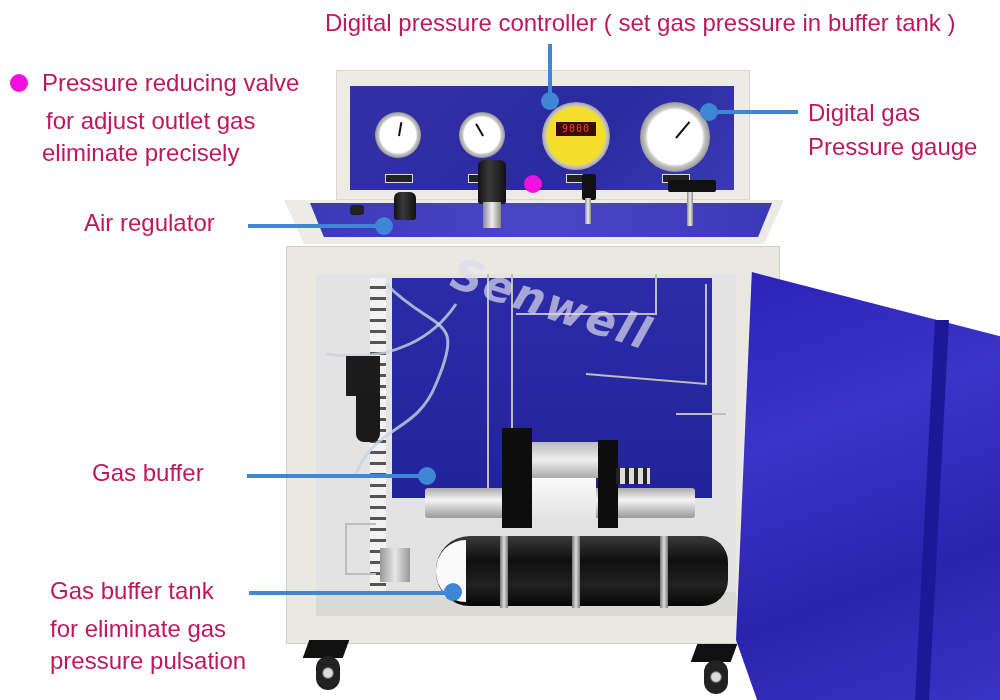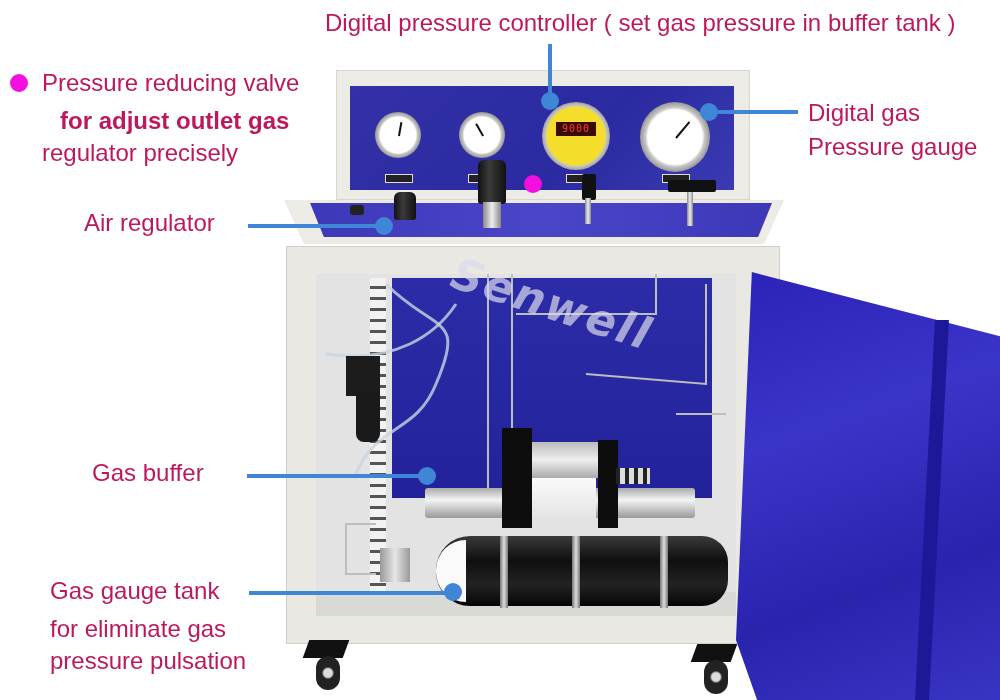--- a/index.html
+++ b/index.html
@@ -141,34 +141,34 @@
     <div class="plate-c"></div>
     <div class="wheel"></div>
   </div>
 
 <div class="lbl" style="left:325px;top:8px;">Digital pressure controller ( set gas pressure in buffer tank )</div>
 <div class="line" style="left:548px;top:44px;width:4px;height:52px;"></div>
 <div class="dot" style="left:541px;top:92px;"></div>
 
 <div class="mdot" style="left:10px;top:74px;"></div>
 <div class="lbl" style="left:42px;top:68px;">Pressure reducing valve</div>
-<div class="lbl" style="left:60px;top:106px;font-weight:bold;">for adjust outlet gas</div>
-<div class="lbl" style="left:42px;top:138px;">regulator precisely</div>
+<div class="lbl" style="left:46px;top:106px;">for adjust outlet gas</div>
+<div class="lbl" style="left:42px;top:138px;">eliminate precisely</div>
 <div class="mdot" style="left:524px;top:175px;"></div>
 
 <div class="dot" style="left:700px;top:103px;"></div>
 <div class="line" style="left:712px;top:110px;width:86px;height:4px;"></div>
 <div class="lbl" style="left:808px;top:98px;">Digital gas</div>
 <div class="lbl" style="left:808px;top:132px;">Pressure gauge</div>
 
 <div class="lbl" style="left:84px;top:208px;">Air regulator</div>
 <div class="line" style="left:248px;top:224px;width:136px;height:4px;"></div>
 <div class="dot" style="left:375px;top:217px;"></div>
 
 <div class="lbl" style="left:92px;top:458px;">Gas buffer</div>
 <div class="line" style="left:247px;top:474px;width:180px;height:4px;"></div>
 <div class="dot" style="left:418px;top:467px;"></div>
 
-<div class="lbl" style="left:50px;top:576px;">Gas gauge tank</div>
+<div class="lbl" style="left:50px;top:576px;">Gas buffer tank</div>
 <div class="line" style="left:249px;top:591px;width:200px;height:4px;"></div>
 <div class="dot" style="left:444px;top:583px;"></div>
 <div class="lbl" style="left:50px;top:614px;">for eliminate gas</div>
 <div class="lbl" style="left:50px;top:646px;">pressure pulsation</div>
 
 </body></html>

